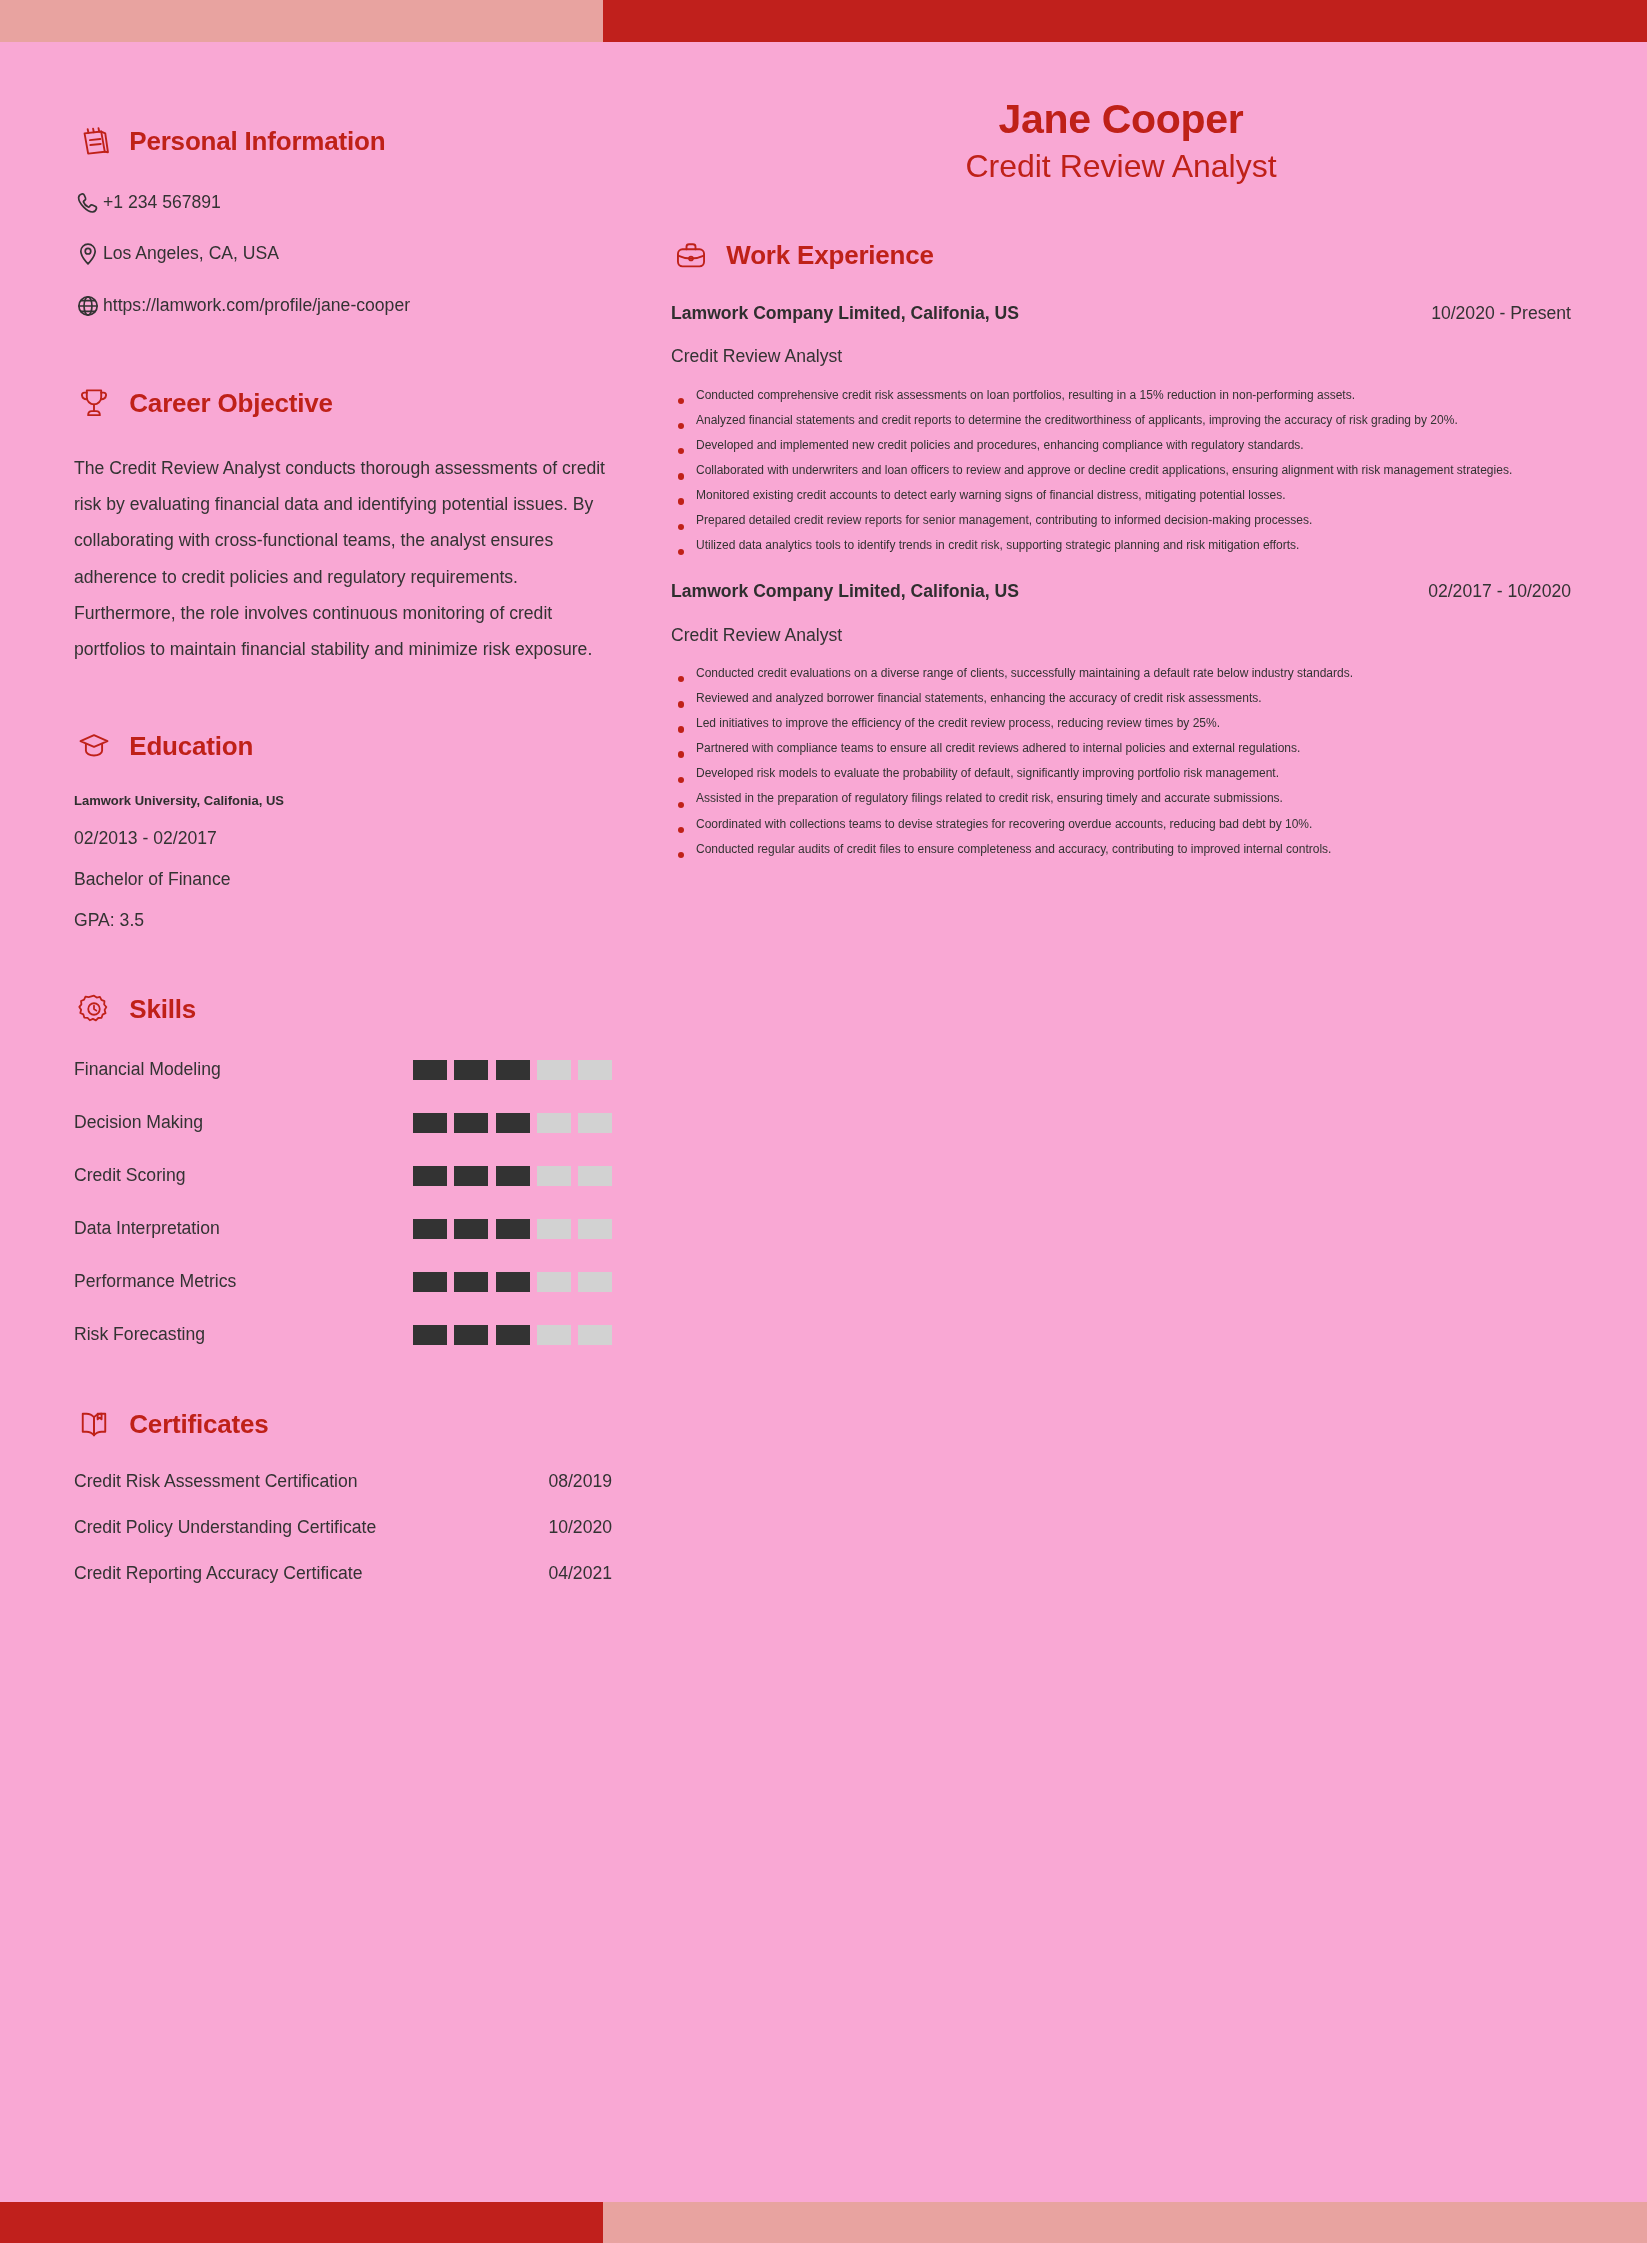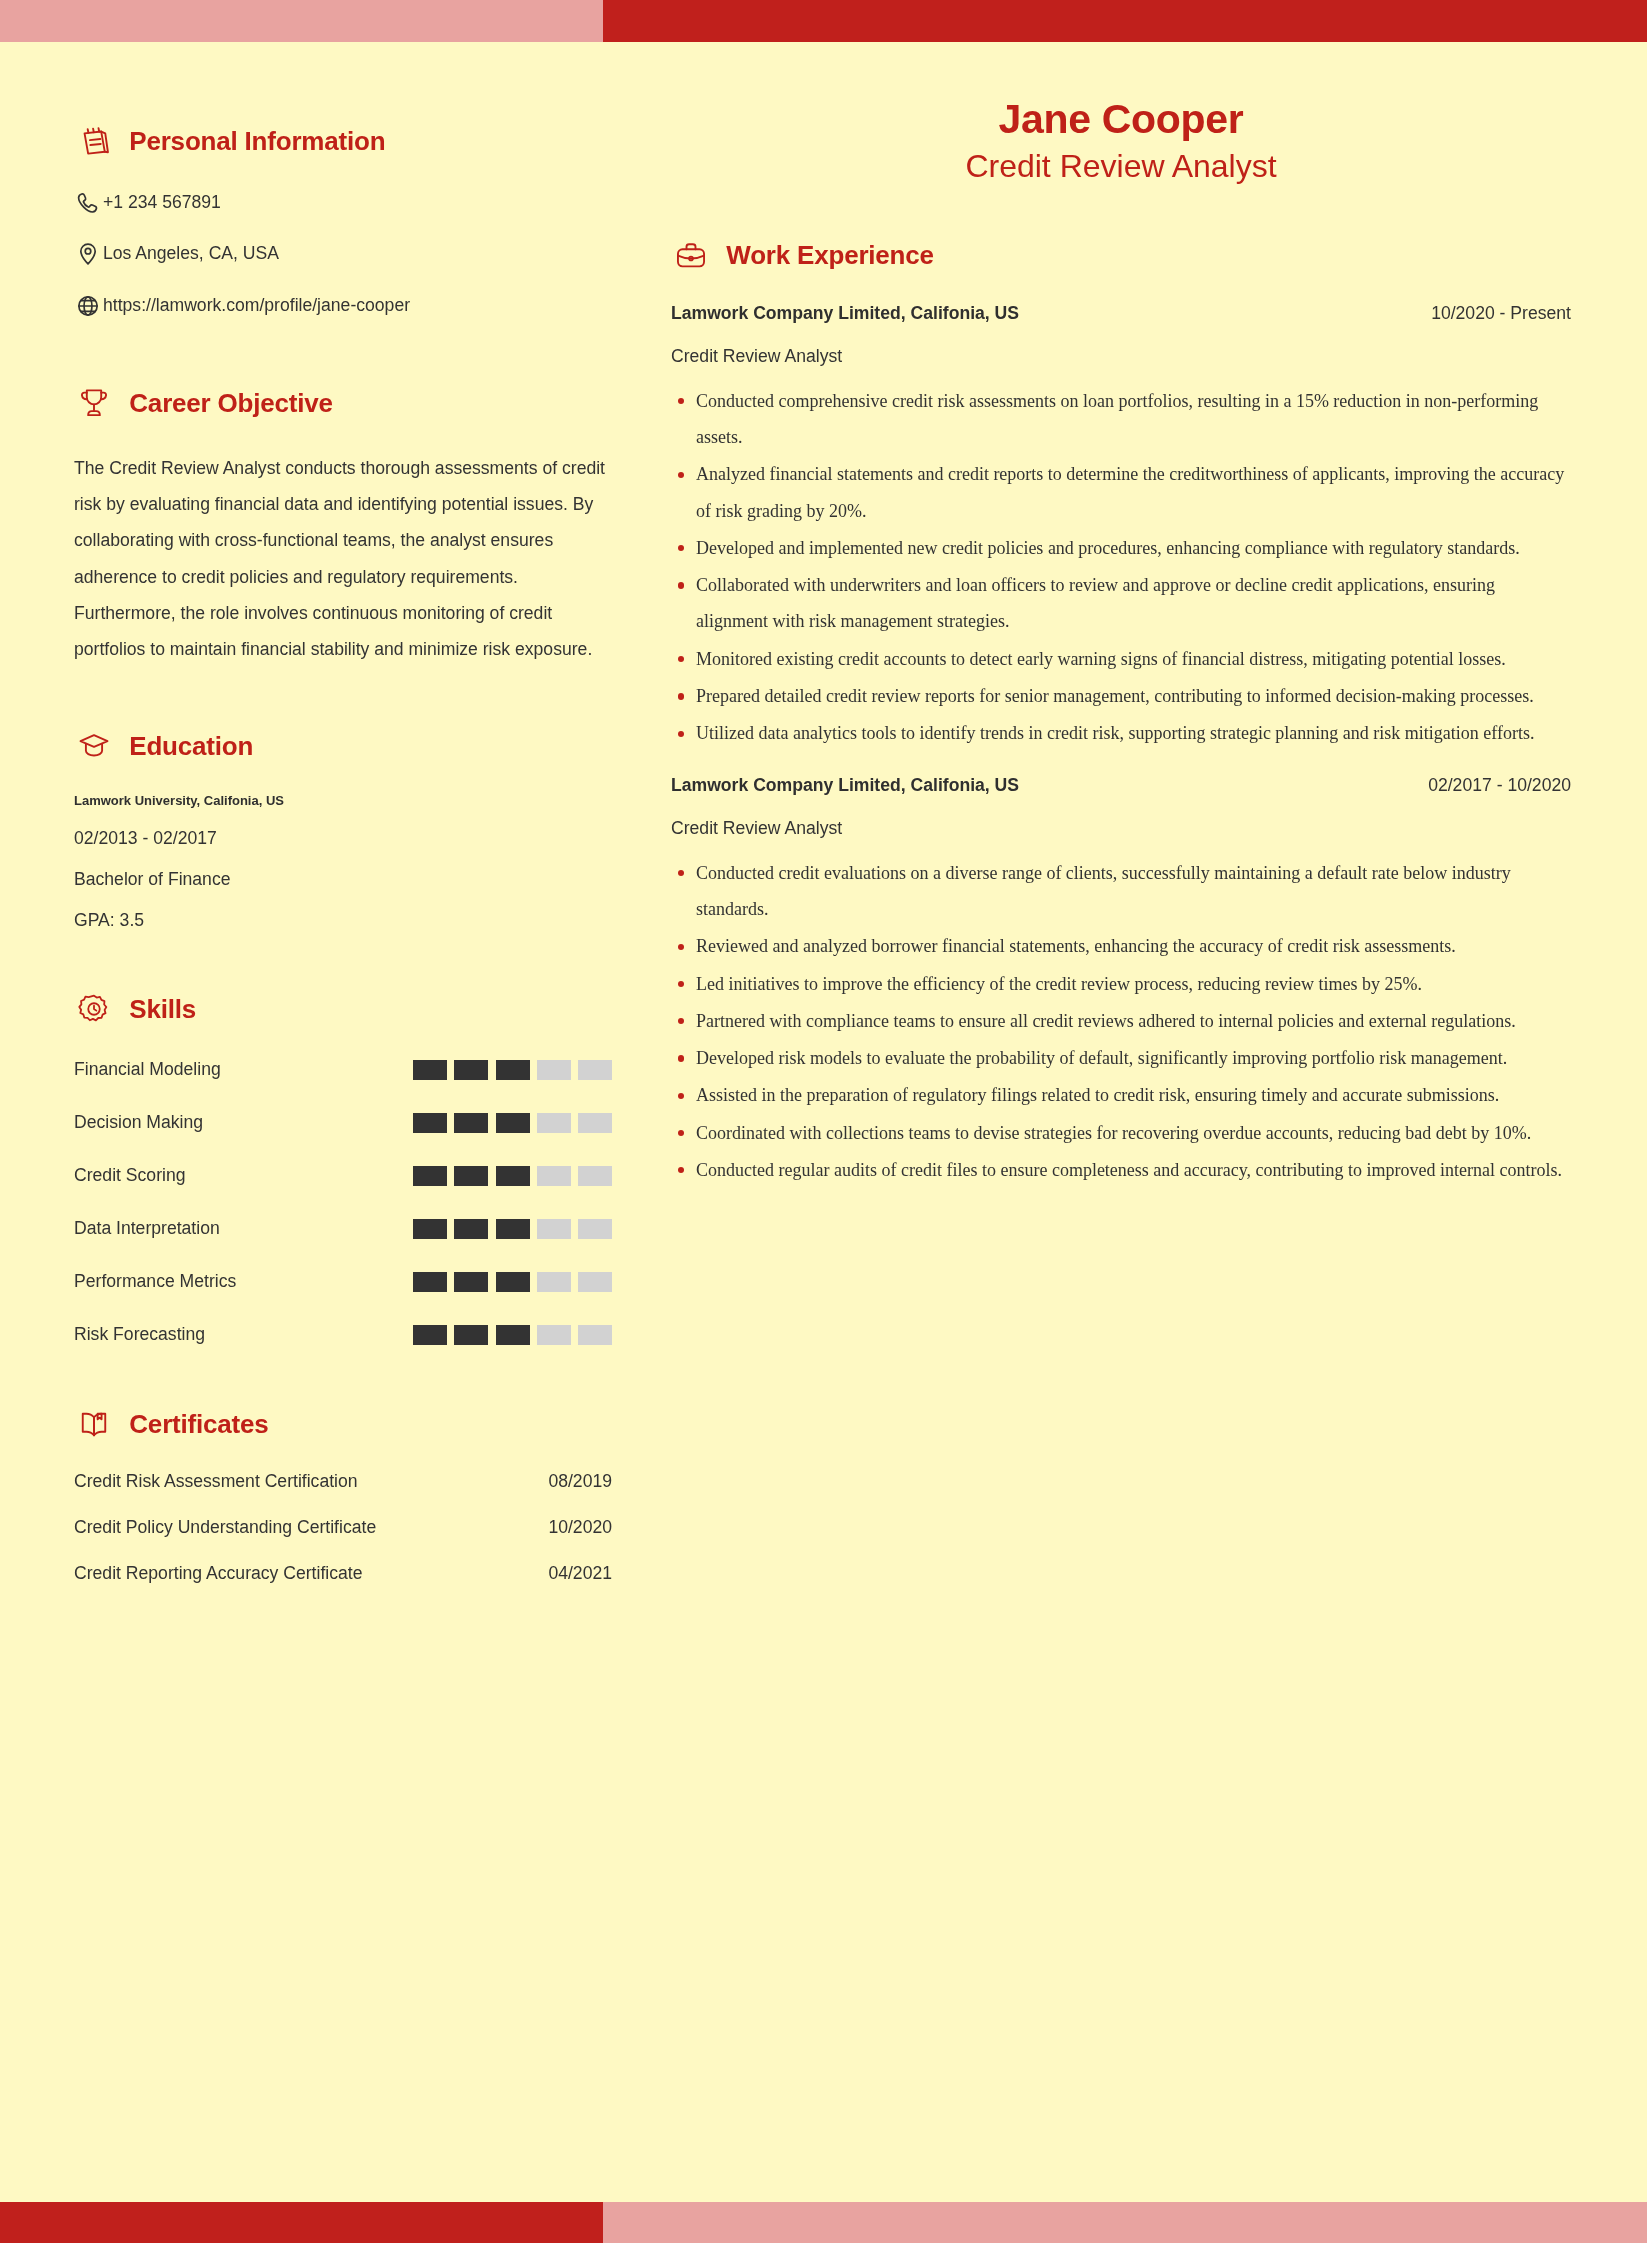--- a/index.html
+++ b/index.html
@@ -8,21 +8,21 @@
     background: #d9d9d9;
   }
   body {
     font-family: "Liberation Sans", sans-serif;
     -webkit-font-smoothing: antialiased;
   }
   .page {
     position: relative;
     width: 1647px;
     height: 2244px;
-    background: #fef9c3;
+    background: #f9a8d4;
     overflow: hidden;
     box-sizing: border-box;
   }
 
   
   .bar {
     position: absolute;
     left: 0;
     width: 1647px;
     height: 42px;
@@ -216,25 +216,24 @@
     margin-bottom: 15.3px;
   }
   .bullets {
     list-style: none;
     margin: 0;
     padding: 0;
   }
   .bullets li {
     position: relative;
     padding-left: 25px;
-    font-size: 18px;
+    font-size: 12px;
     color: #333333;
     line-height: 2.02;
     margin-bottom: 0.9px;
-    font-family: Liberation Serif, serif;
   }
   .bullets li::before {
     content: "";
     position: absolute;
     left: 7.2px;
     top: 15.3px;
     width: 6.3px;
     height: 6.3px;
     border-radius: 50%;
     background: #bf2118;

